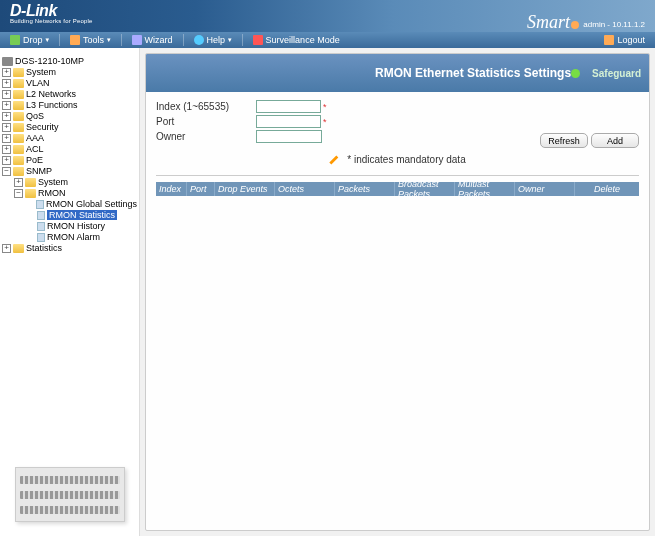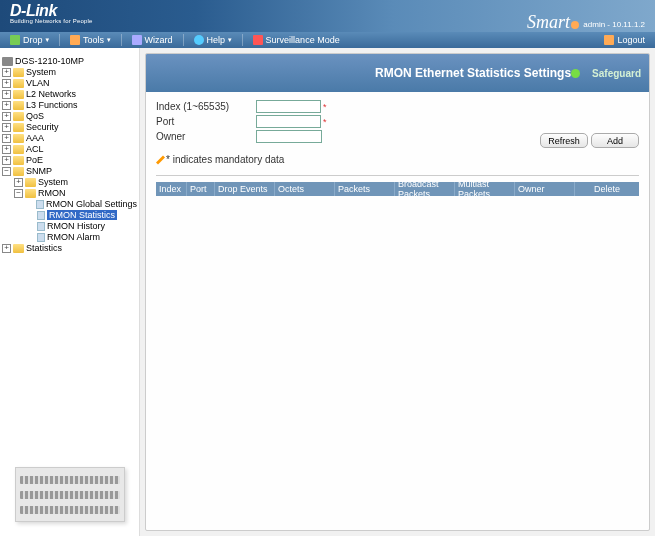--- a/index.html
+++ b/index.html
@@ -57,30 +57,30 @@
   .safeguard { font-size: 10px; font-weight: bold; display: flex; align-items: center; gap: 12px; color: #d4f0d4; }
   .safeguard-icon { width: 9px; height: 9px; background: #7d4; border-radius: 50%; display: inline-block; }
   
   .panel-body { padding: 8px 10px; font-size: 10px; }
   .form-row { display: flex; align-items: center; margin-bottom: 2px; }
   .form-label { width: 100px; color: #333; }
   .form-input { width: 65px; height: 13px; border: 1px solid #7a9; background: #fff; }
   .form-input.wide { width: 66px; }
   .asterisk { color: #d33; margin-left: 2px; font-size: 9px; }
   
-  .mandatory-note { margin-top: 6px; color: #333; display: flex; align-items: center; gap: 0; }
+  .mandatory-note { margin-top: 6px; color: #333; display: flex; align-items: center; gap: 8px; justify-content: center; }
   .pencil-icon { width: 10px; height: 10px; background: #f90; display: inline-block; clip-path: polygon(0 80%, 70% 10%, 90% 30%, 20% 100%); }
   
   .btn-row { display: flex; gap: 3px; justify-content: flex-end; margin-top: -12px; }
   .btn { width: 48px; height: 15px; background: linear-gradient(#fdfdfd, #e6e6e6); border: 1px solid #aaa; font-size: 9px; cursor: pointer; border-radius: 5px; }
   
   .divider { height: 1px; background: #ccc; margin: 10px 0 6px; }
   
   .grid-header { display: flex; background: #7095b8; color: #fff; font-size: 9px; height: 14px; align-items: center; }
-  .gh { border-left: 1px solid #8aabca; padding: 0 3px; height: 100%; display: flex; align-items: center; }
+  .gh { border-left: 1px solid #8aabca; padding: 0 3px; height: 100%; display: flex; align-items: center; font-style: italic; }
   .gh:first-child { border-left: none; }
   .col-index { width: 30px; }
   .col-port { width: 28px; }
   .col-drop { width: 60px; }
   .col-octets { width: 60px; }
   .col-packets { width: 60px; }
   .col-bcast { width: 60px; }
   .col-mcast { width: 60px; }
   .col-owner { width: 60px; }
   .col-delete { flex: 1; text-align: center; justify-content: center; }

